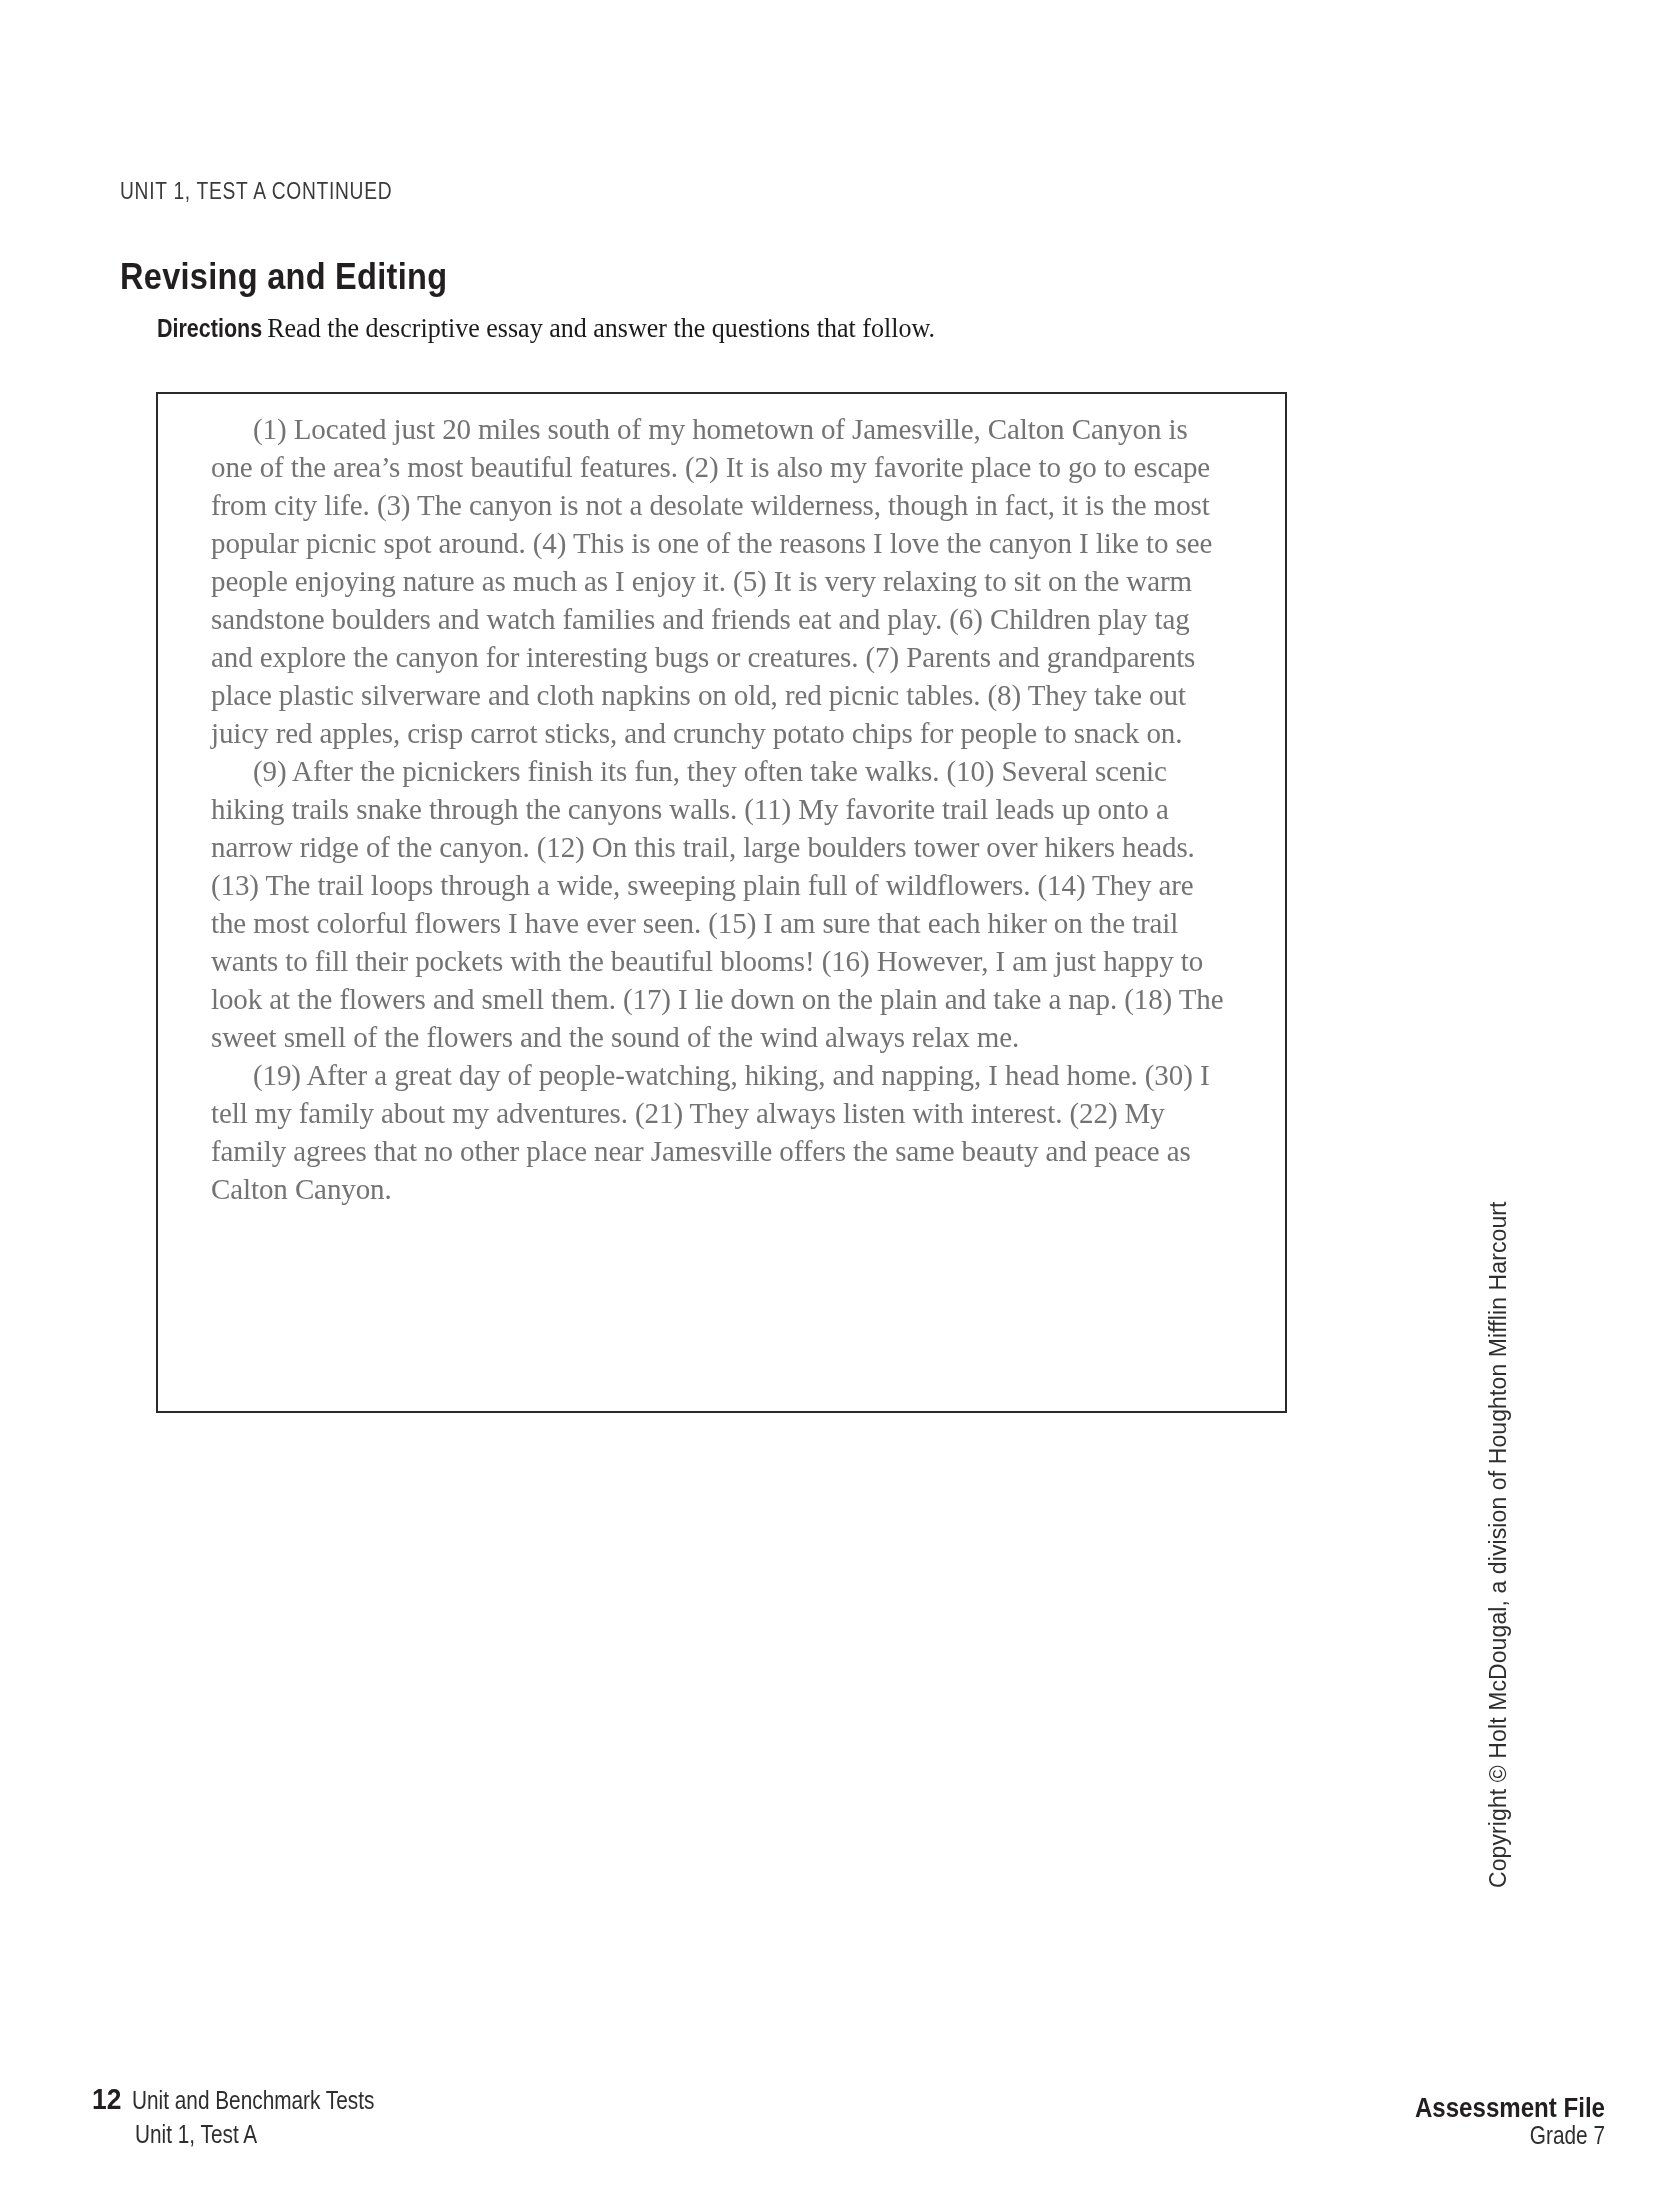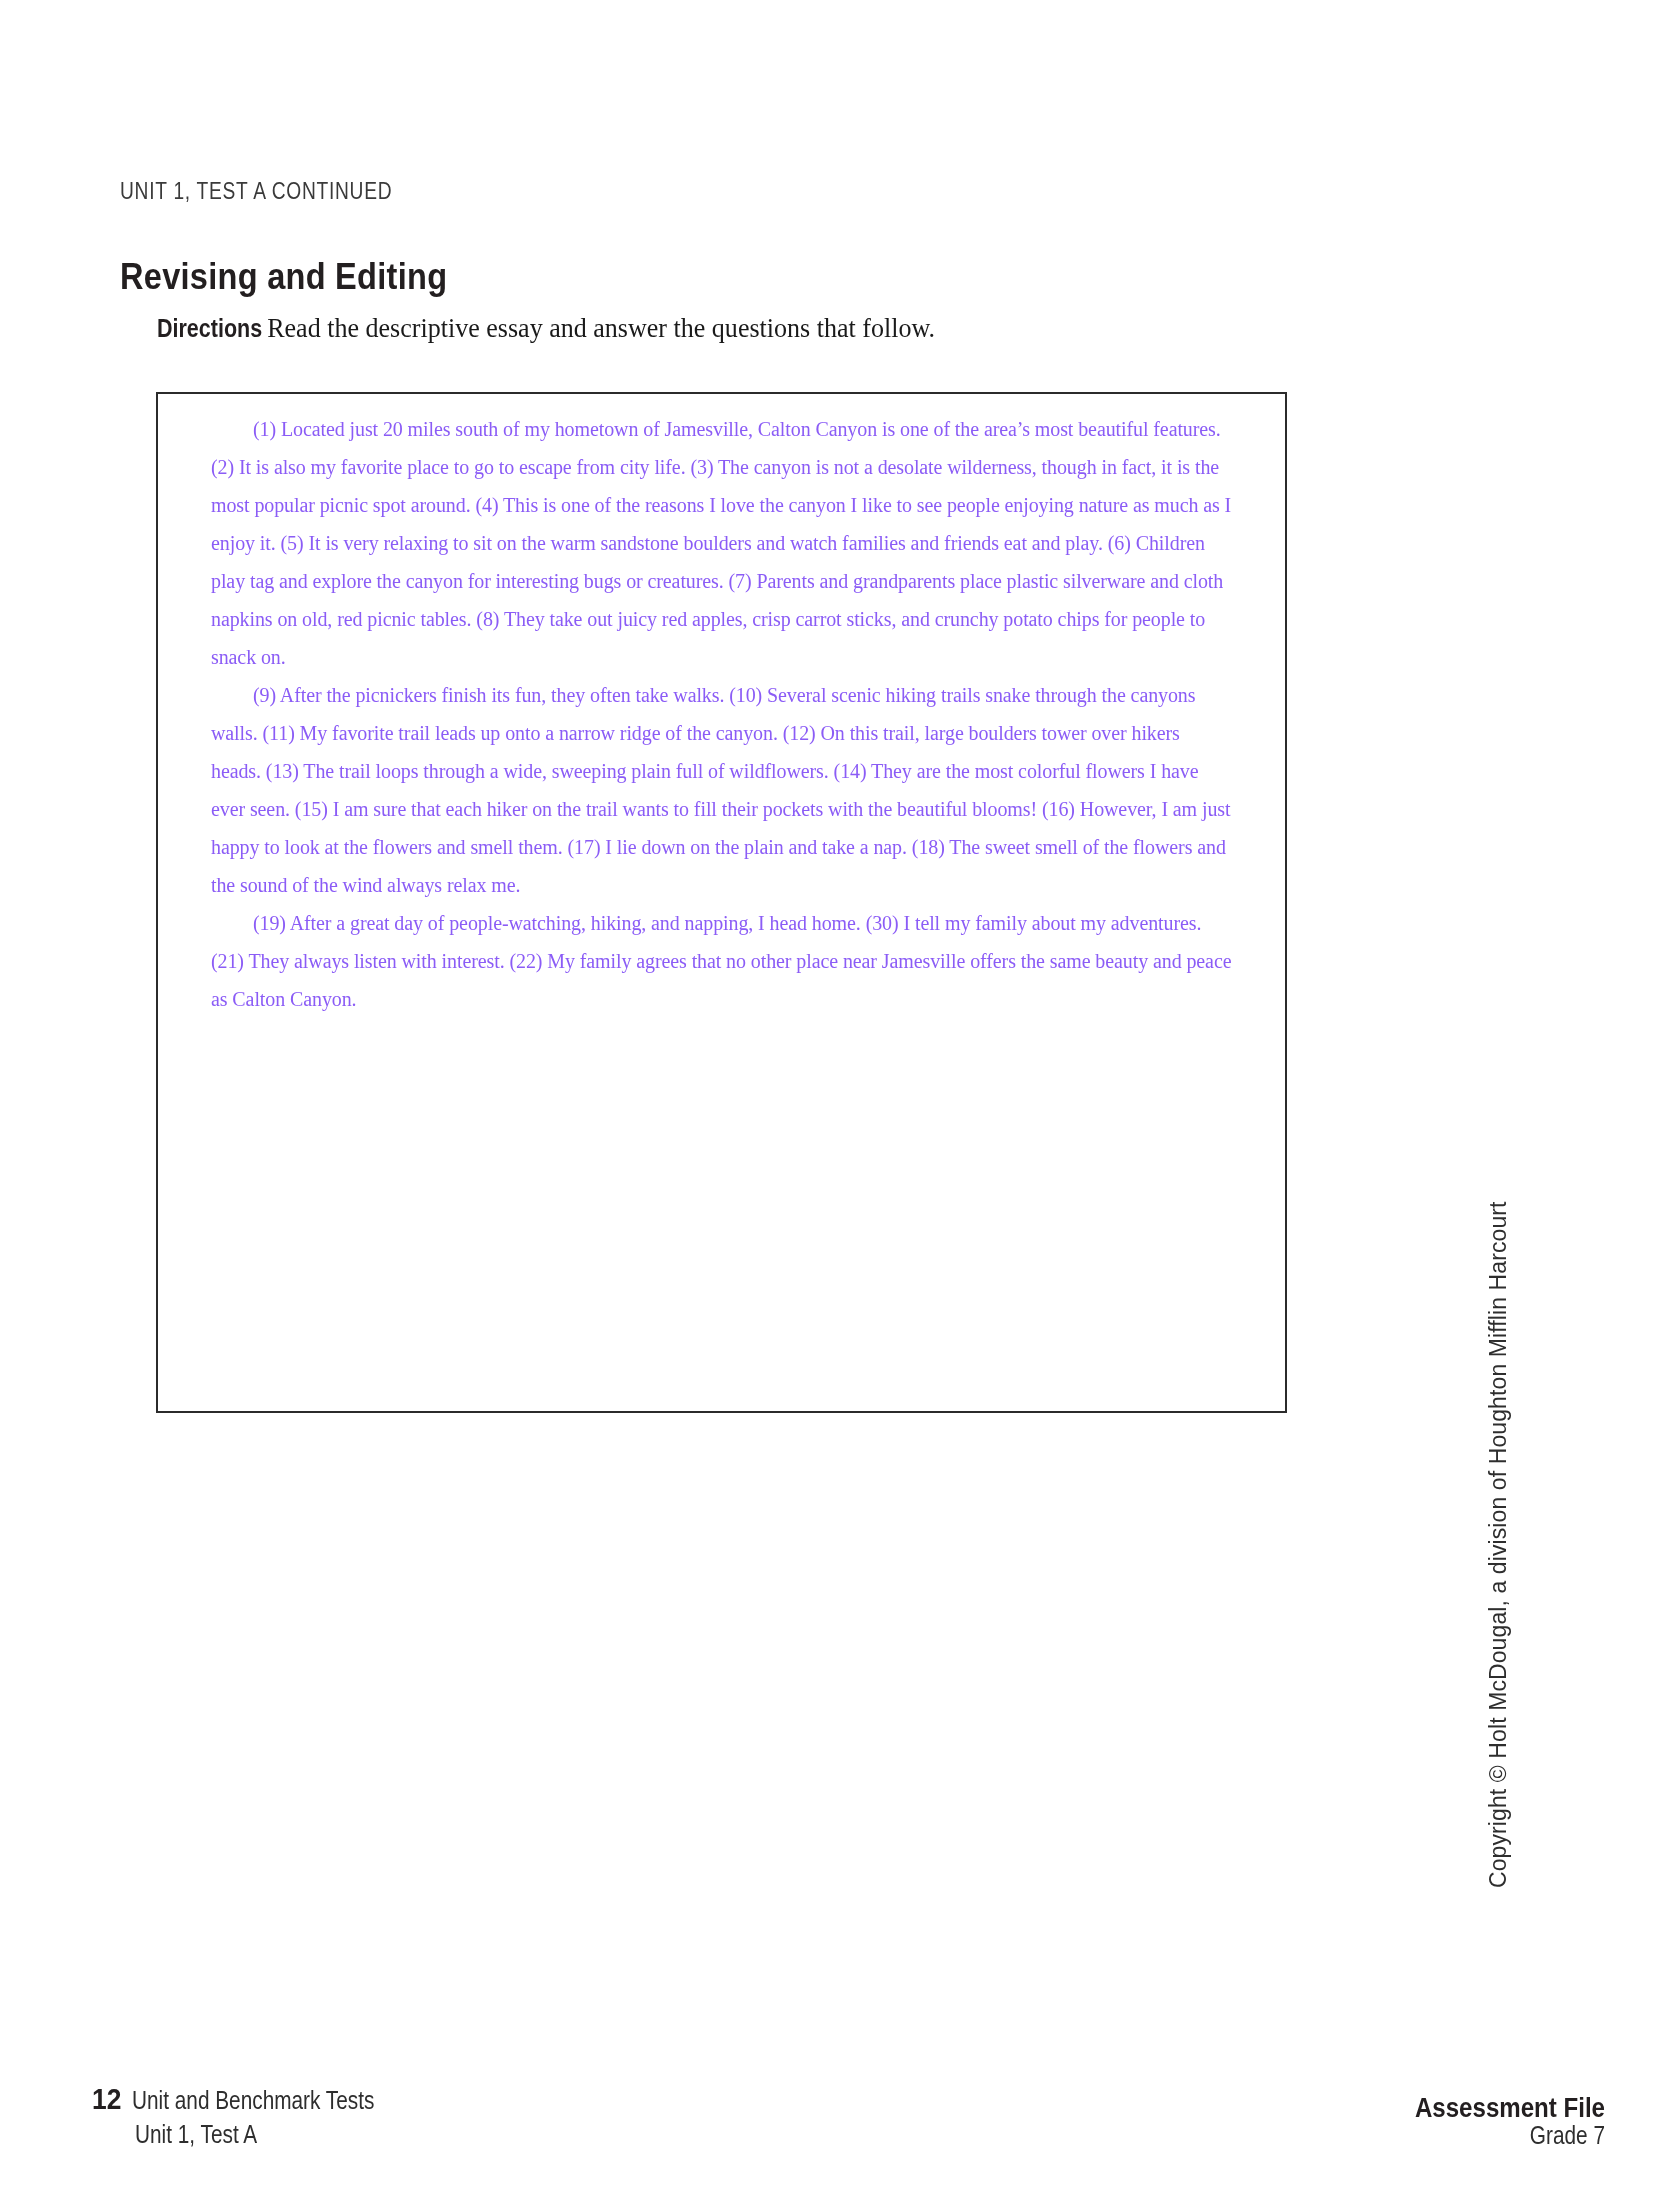--- a/index.html
+++ b/index.html
@@ -87,23 +87,23 @@
     background: #ffffff;
   }
   .passage-inner {
     position: absolute;
     left: 53px;
     top: 16px;
     width: 1021px;
   }
   .passage-para {
     font-family: "Liberation Serif", serif;
-    font-size: 20px;
+    font-size: 29px;
     line-height: 38px;
-    color: #8b5cf6;
+    color: #737373;
     text-indent: 42px;
     margin: 0;
     letter-spacing: -0.1px;
   }
   .copyright-rot {
     position: absolute;
     left: 1485px;
     top: 1888px;
     transform-origin: 0 0;
     transform: rotate(-90deg);

